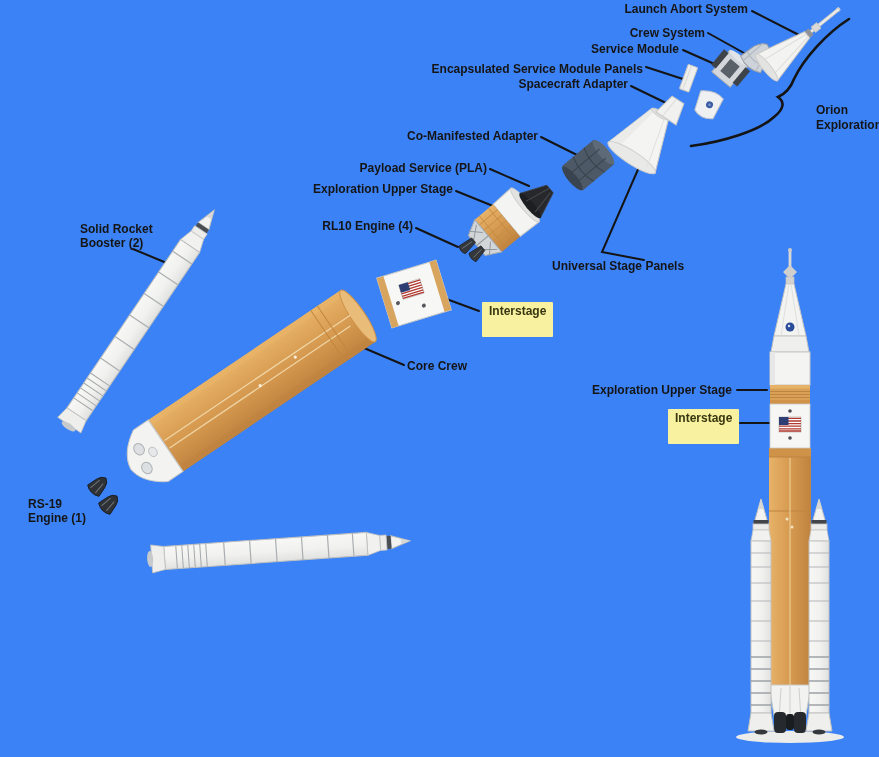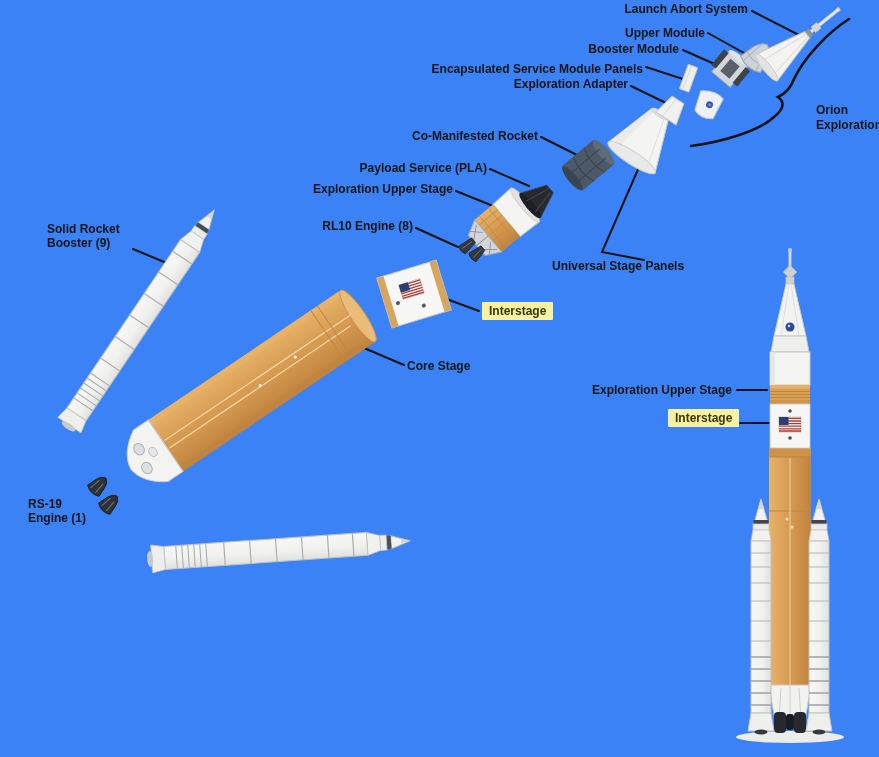--- a/index.html
+++ b/index.html
@@ -2,21 +2,21 @@
 <html><head>
 <meta charset="utf-8">
 <style>
   html,body{margin:0;padding:0;background:#fff;}
   .stage{position:relative;width:879px;height:757px;background:#3b82f6;
          font-family:"Liberation Sans",sans-serif;overflow:hidden;}
   .stage svg{position:absolute;left:0;top:0;}
   .lbl{position:absolute;font-size:12px;font-weight:700;color:#151515;
        white-space:nowrap;line-height:14px;}
   .two{line-height:13.5px;}
-  .hl{background:#F8F1A0;padding:2px 7px 2px 7px;color:#38370F;border-radius:1px;}
+  .hl{background:#F8F1A0;padding:2px 7px 19px 7px;color:#38370F;border-radius:1px;}
 </style>
 </head>
 <body>
 
 <div class="stage">
 
 <svg width="879" height="757" viewBox="0 0 879 757">
   <defs>
     <linearGradient id="og" x1="0" y1="0" x2="1" y2="0">
       <stop offset="0" stop-color="#E7B269"></stop>
@@ -235,42 +235,42 @@
     <circle cx="790" cy="438" r="1.8" fill="#4A4E54"></circle>
     <g transform="translate(779,417)">
       <rect width="22" height="15" fill="#FFFFFF" stroke="#9C9C9A" stroke-width="0.5"></rect>
       <path d="M0,1.4 h22 M0,4 h22 M0,6.6 h22 M0,9.2 h22 M0,11.8 h22 M0,14 h22" stroke="#B0392F" stroke-width="1.3" fill="none"></path>
       <rect width="9.5" height="8" fill="#2C3E74"></rect>
     </g>
   </g>
 </svg>
 
 <div class="lbl" style="right:131px;top:2px">Launch Abort System</div>
-<div class="lbl" style="right:174px;top:26px">Upper Module</div>
-<div class="lbl" style="right:200px;top:42px">Booster Module</div>
+<div class="lbl" style="right:174px;top:26px">Crew System</div>
+<div class="lbl" style="right:200px;top:42px">Service Module</div>
 <div class="lbl" style="right:236px;top:62px">Encapsulated Service Module Panels</div>
-<div class="lbl" style="right:251px;top:77px">Exploration Adapter</div>
+<div class="lbl" style="right:251px;top:77px">Spacecraft Adapter</div>
 
 <div class="lbl" style="left:816px;top:103px;line-height:15px">
   <div>Orion</div>
   <div>Exploration</div>
 </div>
 
-<div class="lbl" style="right:341px;top:129px">Co-Manifested Rocket</div>
+<div class="lbl" style="right:341px;top:129px">Co-Manifested Adapter</div>
 <div class="lbl" style="right:392px;top:161px">Payload Service (PLA)</div>
 <div class="lbl" style="right:426px;top:182px">Exploration Upper Stage</div>
-<div class="lbl" style="right:466px;top:219px">RL10 Engine (8)</div>
+<div class="lbl" style="right:466px;top:219px">RL10 Engine (4)</div>
 <div class="lbl" style="left:552px;top:259px">Universal Stage Panels</div>
 
 <div class="lbl hl" style="left:482px;top:302px">Interstage</div>
-<div class="lbl" style="left:407px;top:359px">Core Stage</div>
-
-<div class="lbl two" style="left:47px;top:223px">
+<div class="lbl" style="left:407px;top:359px">Core Crew</div>
+
+<div class="lbl two" style="left:80px;top:223px">
   <div>Solid Rocket</div>
-  <div>Booster (9)</div>
+  <div>Booster (2)</div>
 </div>
 
 <div class="lbl two" style="left:28px;top:498px">
   <div>RS-19</div>
   <div>Engine (1)</div>
 </div>
 
 <div class="lbl" style="right:147px;top:383px">Exploration Upper Stage</div>
 <div class="lbl hl" style="left:668px;top:409px">Interstage</div>
 

